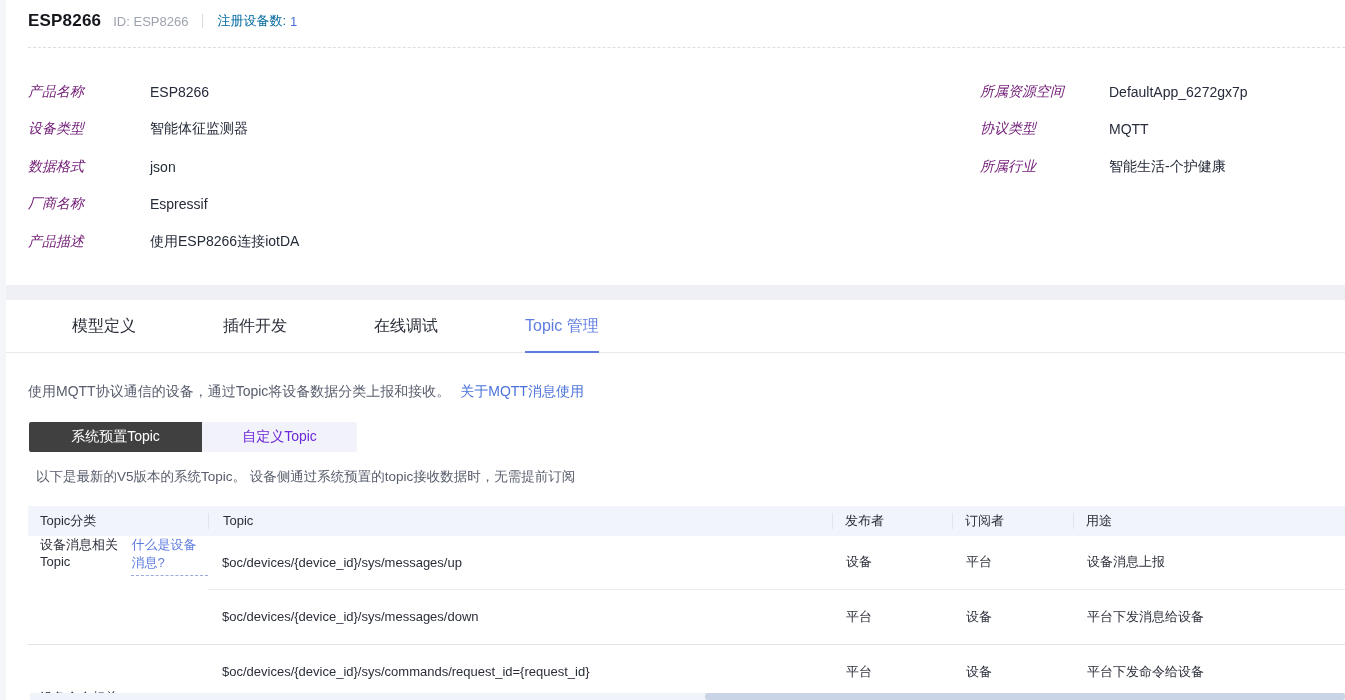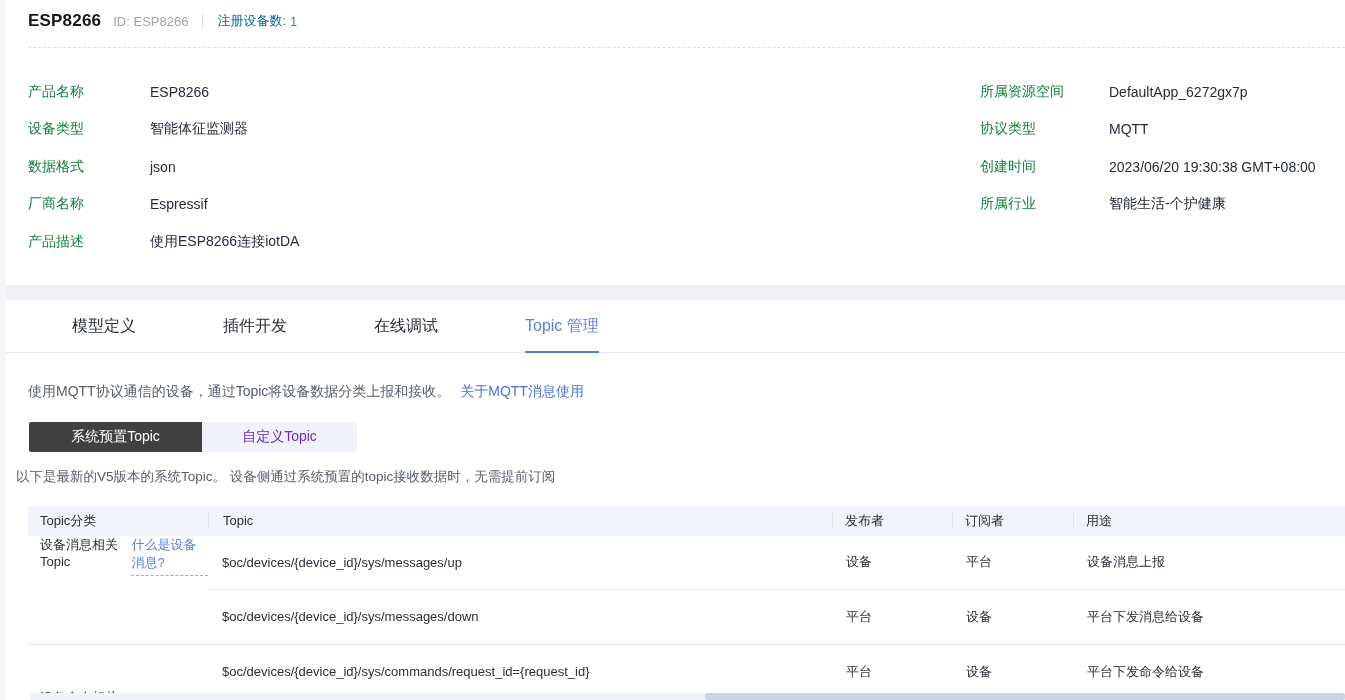--- a/index.html
+++ b/index.html
@@ -19,42 +19,42 @@
   .count-label{font-size:13px;color:#0369a1;}
   .count-value{font-size:13px;color:#4a72d9;margin-left:4px;}
 
   .dashed-sep{margin:16px 0 0 28px;border-top:1px dashed #dcdee4;height:0;}
 
   
   .info{display:flex;padding:25px 0 0 28px;}
   .info-col-left{width:952px;}
   .info-col-right{flex:1;}
   .info-row{display:flex;align-items:center;height:37.5px;font-size:14px;}
-  .info-row .lbl{color:#15803d;}
+  .info-row .lbl{color:#701a75;font-style:italic;}
   .info-col-left .lbl{width:122px;}
   .info-col-right .lbl{width:129px;}
   .info-row .val{color:#252b3a;}
 
   .gray-band{height:15px;background:#eef0f5;margin-top:24px;width:1345px;}
 
   
   .tabs{display:flex;padding-left:28px;border-bottom:1px solid #e8eaee;height:52px;align-items:flex-end;}
   .tab{font-size:16px;color:#2b2f3a;margin-right:43px;padding-bottom:14px;cursor:pointer;border-bottom:2px solid transparent;margin-bottom:-1px;margin-left:44px;}
   .tab.active{color:#5e7ce0;border-bottom-color:#5e7ce0;}
 
   
   .topic-desc{padding-left:28px;margin-top:30px;font-size:14px;color:#575d6c;}
   .topic-desc a{color:#4a72d9;text-decoration:none;margin-left:6px;cursor:pointer;}
 
   .btn-row{padding-left:29px;margin-top:21px;display:flex;}
   .tbtn{height:30px;display:flex;align-items:center;justify-content:center;font-size:14px;cursor:pointer;}
   .tbtn.active{width:173px;background:#404040;color:#ffffff;border-radius:2px 0 0 2px;}
   .tbtn.inactive{width:155px;background:#f2f3fa;color:#6d28d9;border-radius:0 2px 2px 0;}
 
-  .topic-note{padding-left:16px;margin-top:16px;font-size:13.5px;color:#575d6c;}
+  .topic-note{padding-left:36px;margin-top:16px;font-size:13.5px;color:#575d6c;}
 
   
   .tbl{margin:20px 0 0 28px;width:1317px;font-size:13px;}
   .tbl-head{display:grid;grid-template-columns:180px 624px 120px 121px 1fr;height:30px;background:#f1f4fa;align-items:center;color:#2b2f3a;font-weight:normal;}
   .tbl-head .hc{padding-left:12px;height:16px;line-height:16px;}
   .tbl-head .hc + .hc{border-left:1px solid #e0e4ee;}
   .tbl-head .hc.topic-col{padding-left:14px;}
 
   .tgroup{display:grid;grid-template-columns:180px 624px 120px 121px 1fr;}
   .tgroup.g1{grid-template-rows:54px 54px;border-bottom:1px solid #dfe3ea;}
@@ -112,24 +112,20 @@
   <div class="info-col-right">
     <div class="info-row">
       <span class="lbl">所属资源空间</span>
       <span class="val">DefaultApp_6272gx7p</span>
     </div>
     <div class="info-row">
       <span class="lbl">协议类型</span>
       <span class="val">MQTT</span>
     </div>
     <div class="info-row">
-      <span class="lbl">创建时间</span>
-      <span class="val">2023/06/20 19:30:38 GMT+08:00</span>
-    </div>
-    <div class="info-row">
       <span class="lbl">所属行业</span>
       <span class="val">智能生活-个护健康</span>
     </div>
   </div>
 </div>
 
 <div class="gray-band"></div>
 
 <div class="tabs">
   <div class="tab">模型定义</div>

